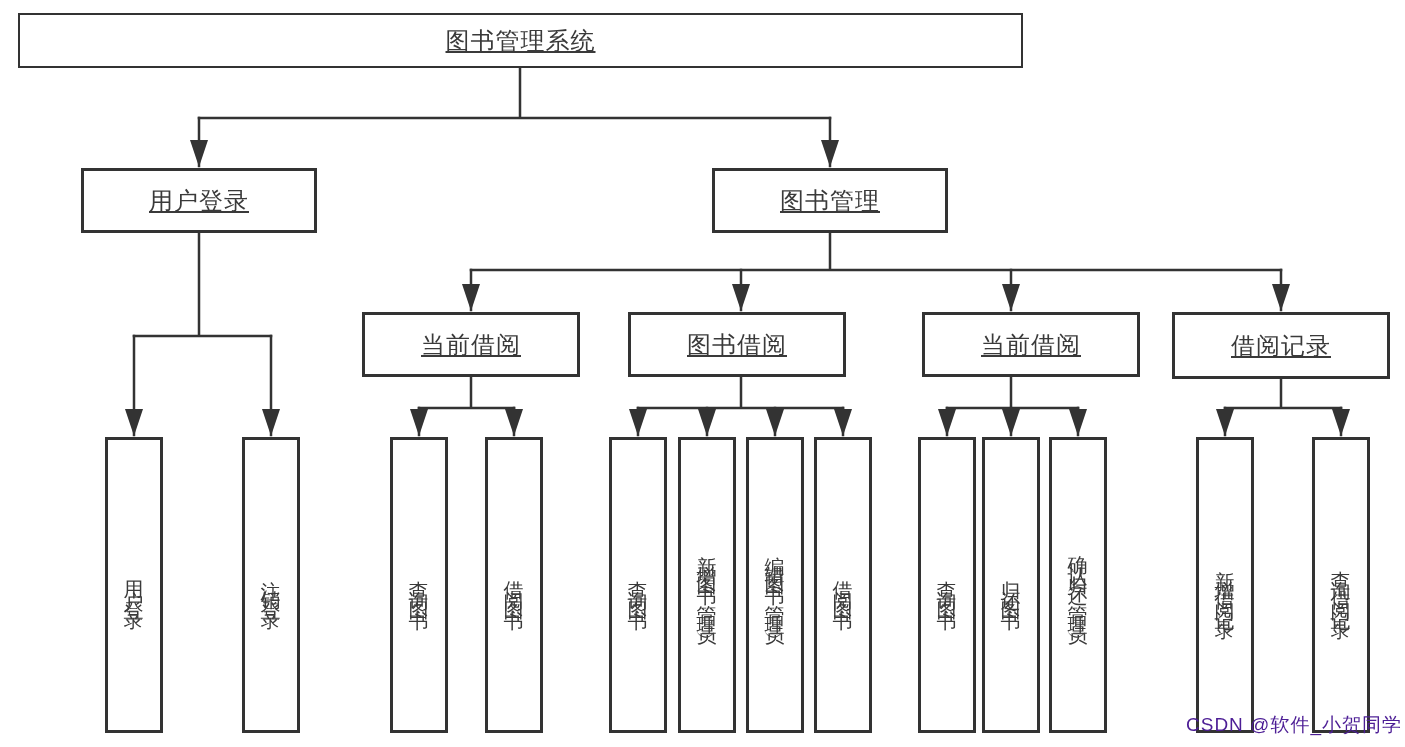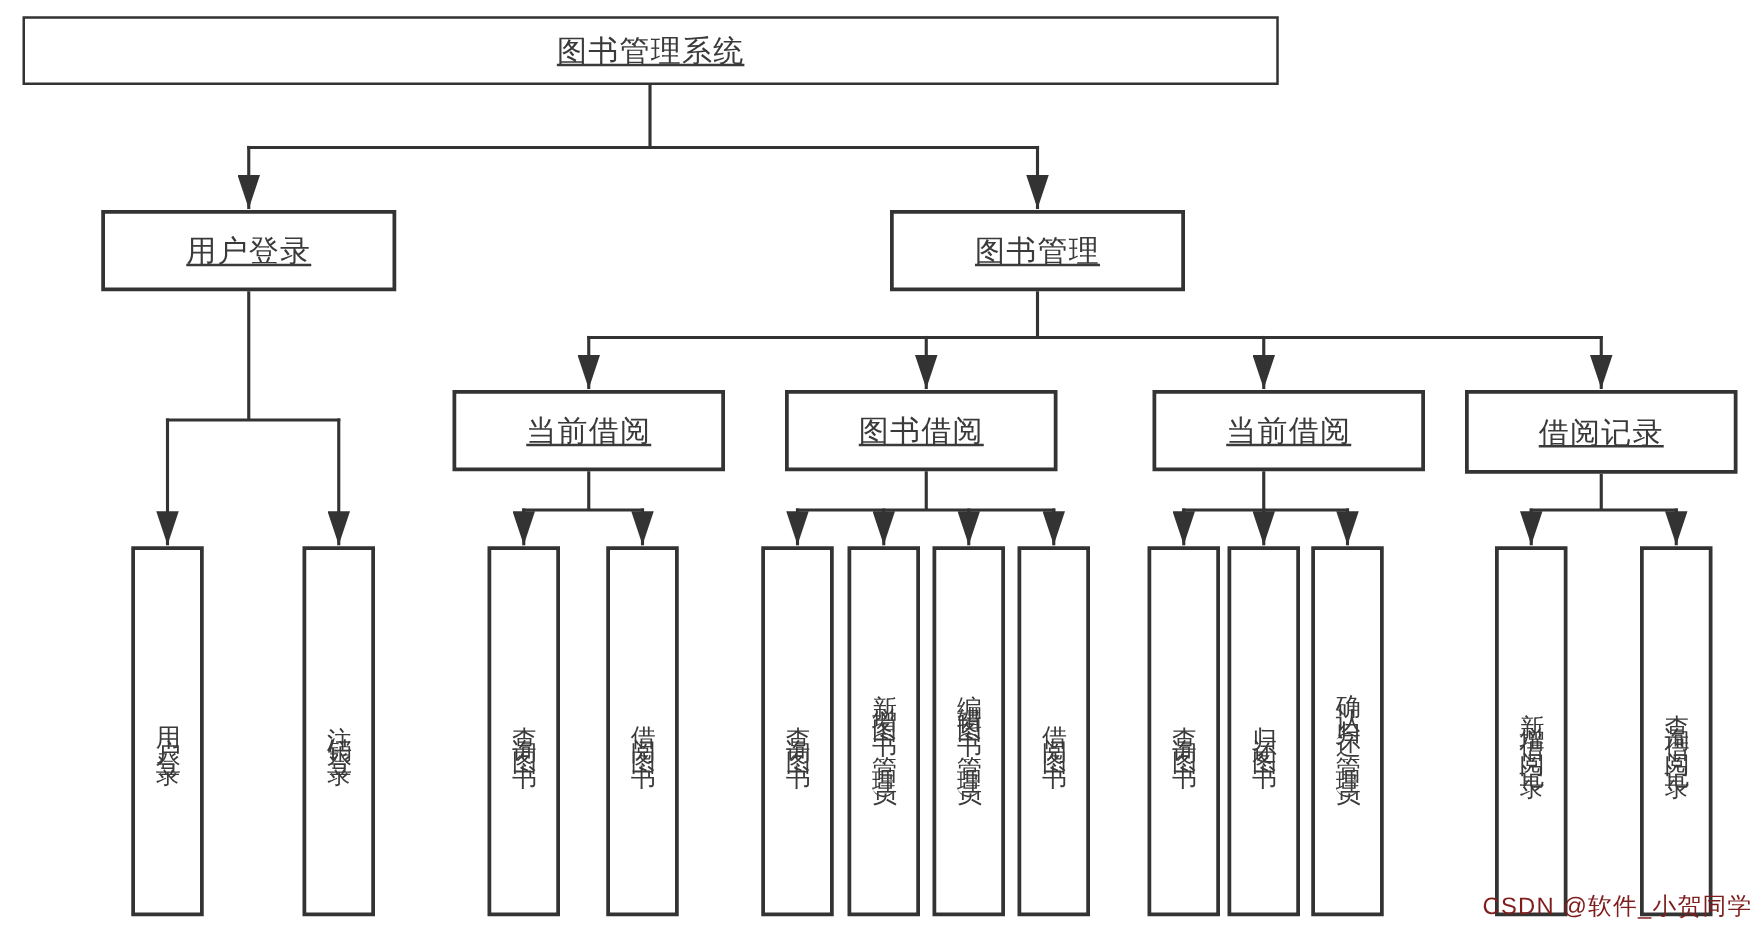--- a/index.html
+++ b/index.html
@@ -40,21 +40,21 @@
     font-size:20px;
     letter-spacing:10px;
     line-height:1;
     color:#3a3a3a;
     white-space:nowrap;
   }
   .watermark{
     position:absolute;
     left:1186px;top:712px;
     font-size:19px;
-    color:#7f1d1d;
+    color:#4c1d95;
     letter-spacing:1px;
     z-index:5;
     white-space:nowrap;
   }
 </style>
 </head>
 <body>
 
 <div id="canvas">
 

